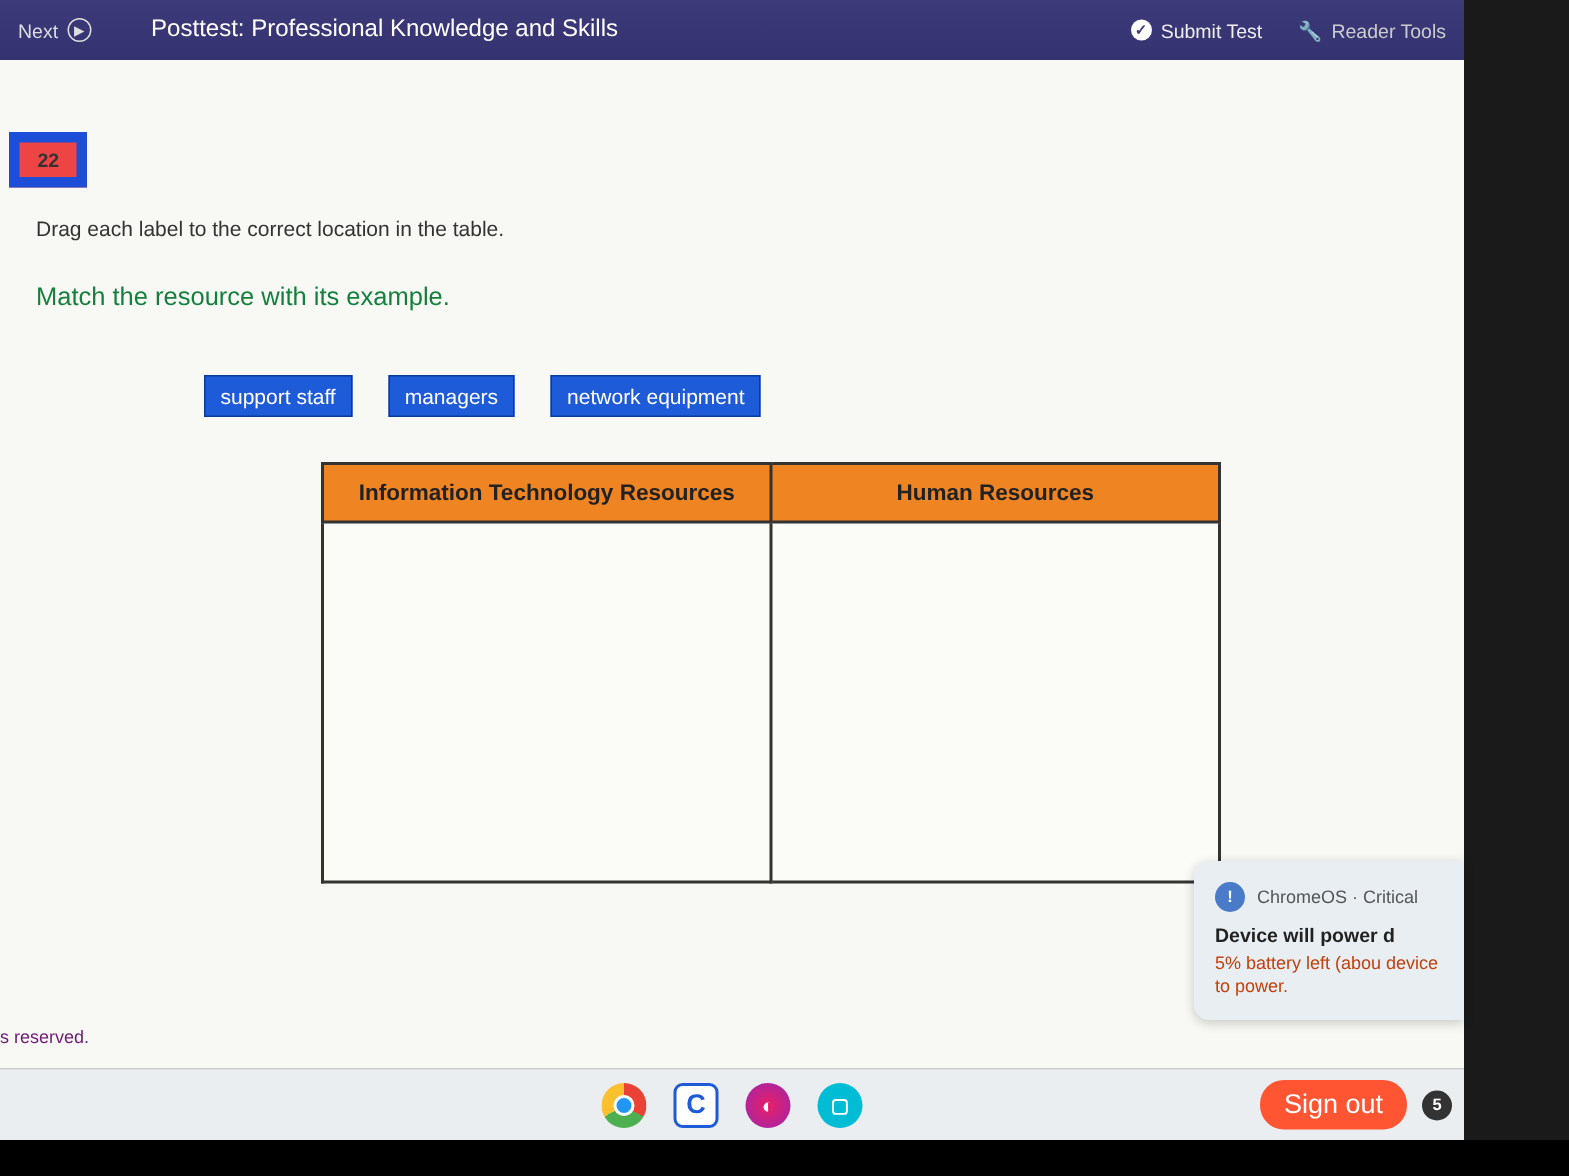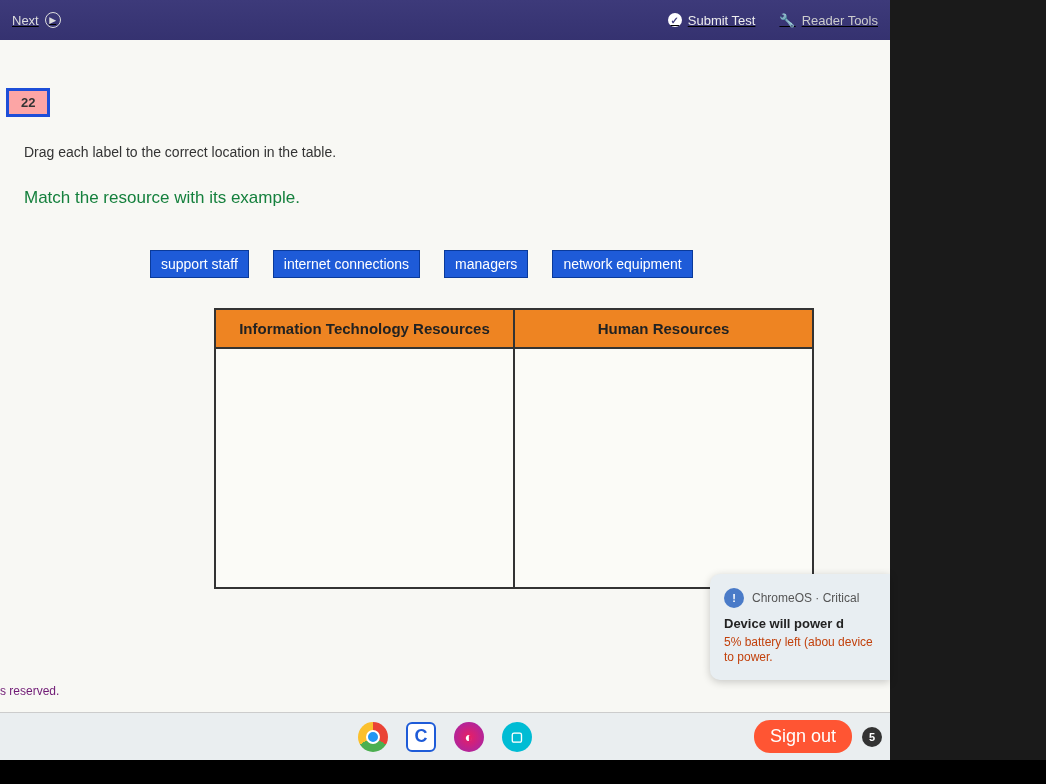--- a/index.html
+++ b/index.html
@@ -5,25 +5,24 @@
     * { box-sizing: border-box; margin: 0; padding: 0; }
     body {
       font-family: Arial, sans-serif;
       width: 1046px;
       height: 784px;
       background: #1a1a1a;
       overflow: hidden;
       position: relative;
     }
     .screen {
-      width: 890px;
+      width: 976px;
       height: 760px;
       background: #f5f5f0;
       position: relative;
-      text-decoration: underline;
     }
     .topbar {
       height: 40px;
       background: linear-gradient(180deg, #3d3a7a 0%, #353270 100%);
       display: flex;
       align-items: center;
       color: #fff;
       padding: 0 12px;
       font-size: 14px;
     }
@@ -82,45 +81,45 @@
     .content-area {
       padding: 0;
       position: relative;
       height: calc(100% - 40px);
       background: #f8f8f4;
     }
     .q-tab {
       position: absolute;
       top: 48px;
       left: 6px;
-      background: #fca5a5;
+      background: #ef4444;
       padding: 4px 12px;
       font-size: 13px;
       font-weight: bold;
       color: #333;
-      border: 3px solid #1d4ed8;
+      border: 7px solid #1d4ed8;
     }
     .instruction1 {
       position: absolute;
       top: 104px;
       left: 24px;
       font-size: 14px;
       color: #333;
     }
     .instruction2 {
       position: absolute;
       top: 148px;
       left: 24px;
       font-size: 17px;
       color: #15803d;
     }
     .labels-row {
       position: absolute;
       top: 210px;
-      left: 150px;
+      left: 136px;
       display: flex;
       gap: 24px;
     }
     .drag-label {
       background: #1e5bd8;
       color: #fff;
       padding: 5px 10px;
       font-size: 14px;
       border: 1px solid #0a3a9a;
       cursor: grab;
@@ -275,39 +274,39 @@
   </style>
 </head>
 <body>
 
 <div class="screen">
   <div class="topbar">
     <div class="next-btn">
       <span>Next</span>
       <span class="next-arrow">▶</span>
     </div>
+    <div class="test-title">Posttest: Professional Knowledge and Skills</div>
     <div class="topbar-spacer"></div>
     <div class="submit-btn">
       <span class="check-icon">✓</span>
       <span>Submit Test</span>
     </div>
     <div class="reader-btn">
       <span class="wrench-icon">🔧</span>
       <span>Reader Tools</span>
     </div>
   </div>
 
   <div class="content-area">
     <div class="q-tab">22</div>
     <div class="instruction1">Drag each label to the correct location in the table.</div>
     <div class="instruction2">Match the resource with its example.</div>
 
     <div class="labels-row">
       <div class="drag-label">support staff</div>
-      <div class="drag-label">internet connections</div>
       <div class="drag-label">managers</div>
       <div class="drag-label">network equipment</div>
     </div>
 
     <div class="table-wrap">
       <table class="drop-table">
         <thead>
           <tr>
             <th>Information Technology Resources</th>
             <th>Human Resources</th>

